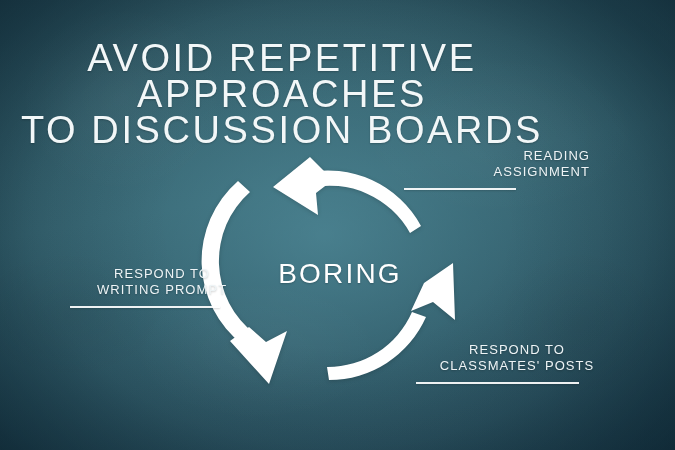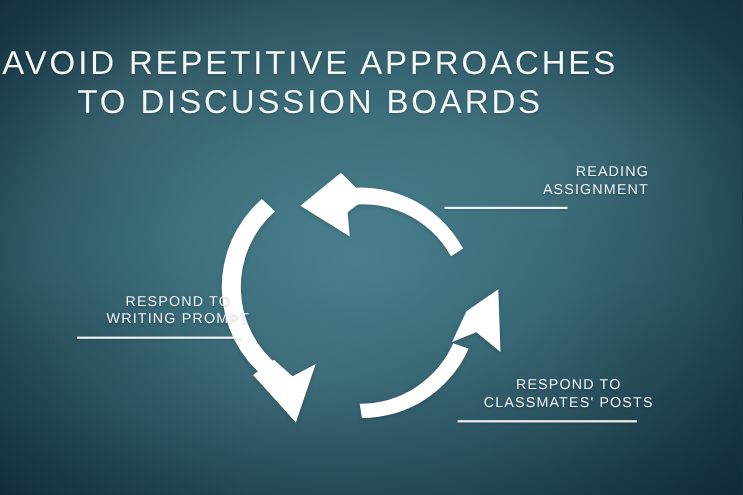--- a/index.html
+++ b/index.html
@@ -63,21 +63,21 @@
   .layer { position:absolute; inset:0; z-index:3; }
 
   
   #title {
     position: absolute;
     top: 40px;
     left: 0;
     width: 564px;
     text-align: center;
     color: #f2f7f8;
-    font-size: 30px;
+    font-size: 38px;
     font-weight: 300;
     letter-spacing: 2.6px;
     line-height: 36px;
     text-shadow: 0 1px 2px rgba(0,0,0,0.22);
     white-space: pre-line;
   }
 
   
   #diagram {
     position: absolute;
@@ -171,20 +171,21 @@
           <path d="M 45 47
                    A 92 92 0 0 0 50 189
                    L 38 200
                    A 106 106 0 0 1 33 36
                    Z"></path>
           <path d="M 25 196 L 64 239 L 82 186 L 61 197 L 44 182 Z"></path>
         </g>
       </svg>
     </div>
 
+    <div id="center-label">BORING</div>
 
     <div class="callout" id="callout-reading">
       <div class="ctext">READING
 ASSIGNMENT</div>
       <div class="rule"></div>
     </div>
 
     <div class="callout" id="callout-writing">
       <div class="ctext">RESPOND TO
 WRITING PROMPT</div>

